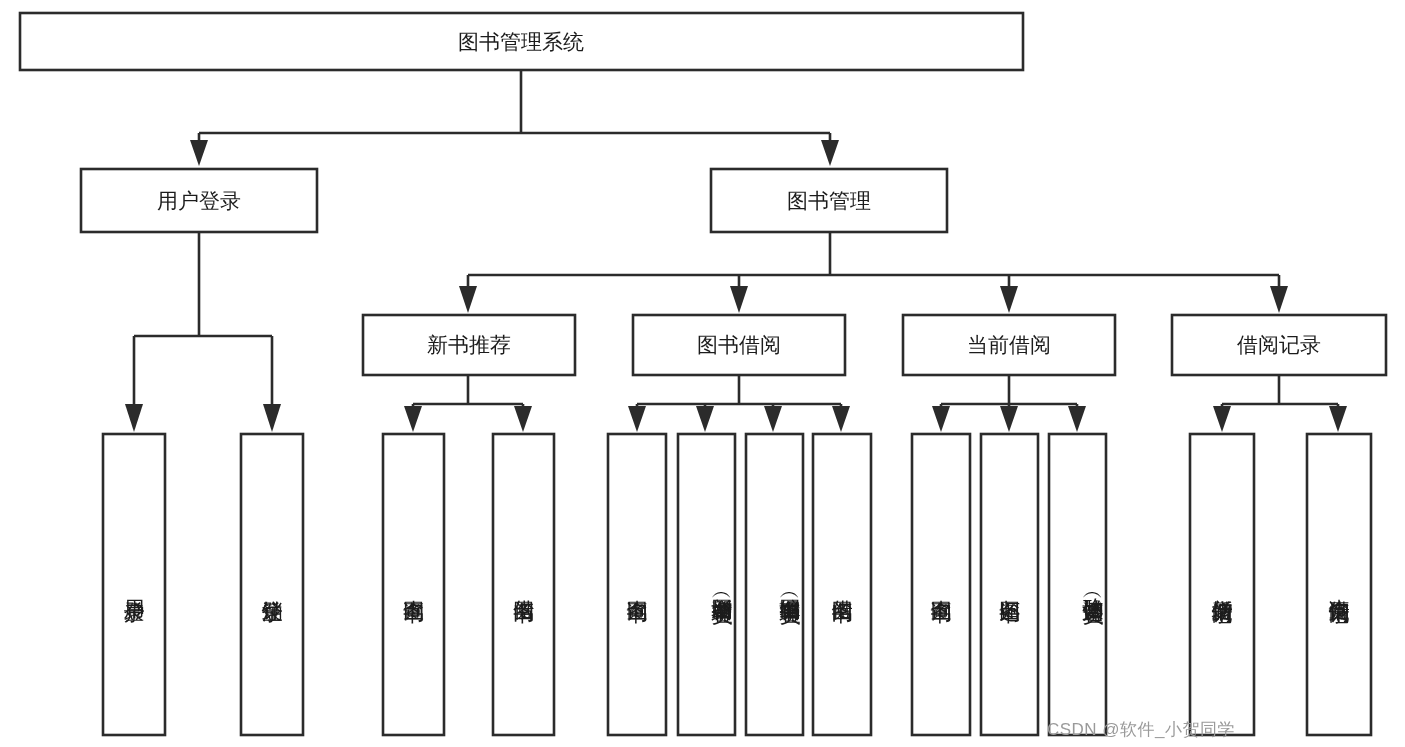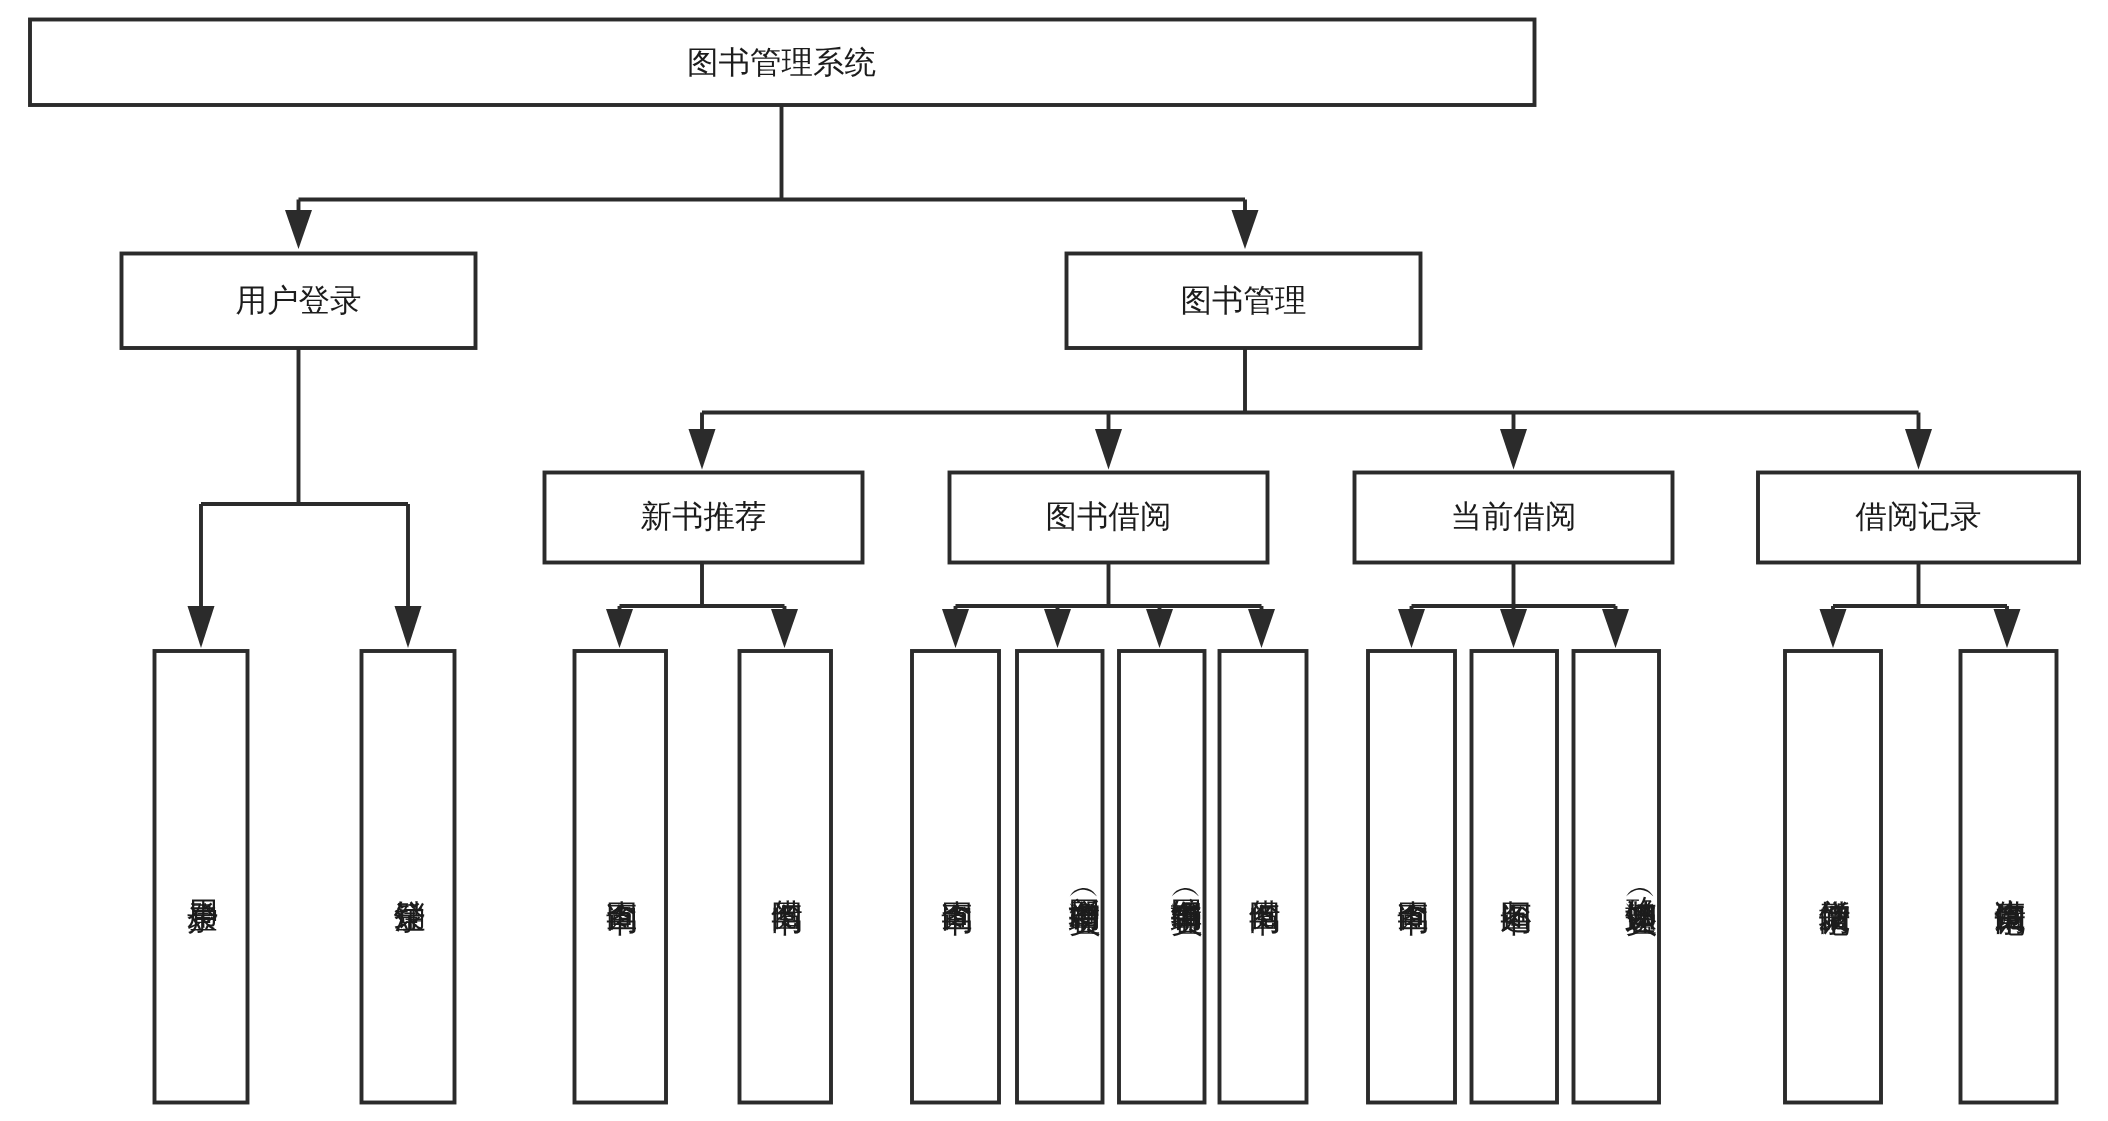--- a/index.html
+++ b/index.html
@@ -195,14 +195,15 @@
   <div class="leaf-label-wrap" style="left:746px; top:440px; width:57px; height:290px; align-items:flex-start;">编辑图书（管理员）</div>
   <div class="leaf-label-wrap" style="left:813px; top:434px; width:58px; height:301px;">借阅图书</div>
 
   <div class="leaf-label-wrap" style="left:912px; top:434px; width:58px; height:301px;">查询图书</div>
   <div class="leaf-label-wrap" style="left:981px; top:434px; width:57px; height:301px;">归还图书</div>
   <div class="leaf-label-wrap" style="left:1049px; top:440px; width:57px; height:290px; align-items:flex-start;">确认归还（管理员）</div>
 
   <div class="leaf-label-wrap" style="left:1190px; top:434px; width:64px; height:301px;">新增借阅记录</div>
   <div class="leaf-label-wrap" style="left:1307px; top:434px; width:64px; height:301px;">查询借阅记录</div>
 
+  <div class="watermark">CSDN @软件_小贺同学</div>
 
 </div>
 
 </body></html>

